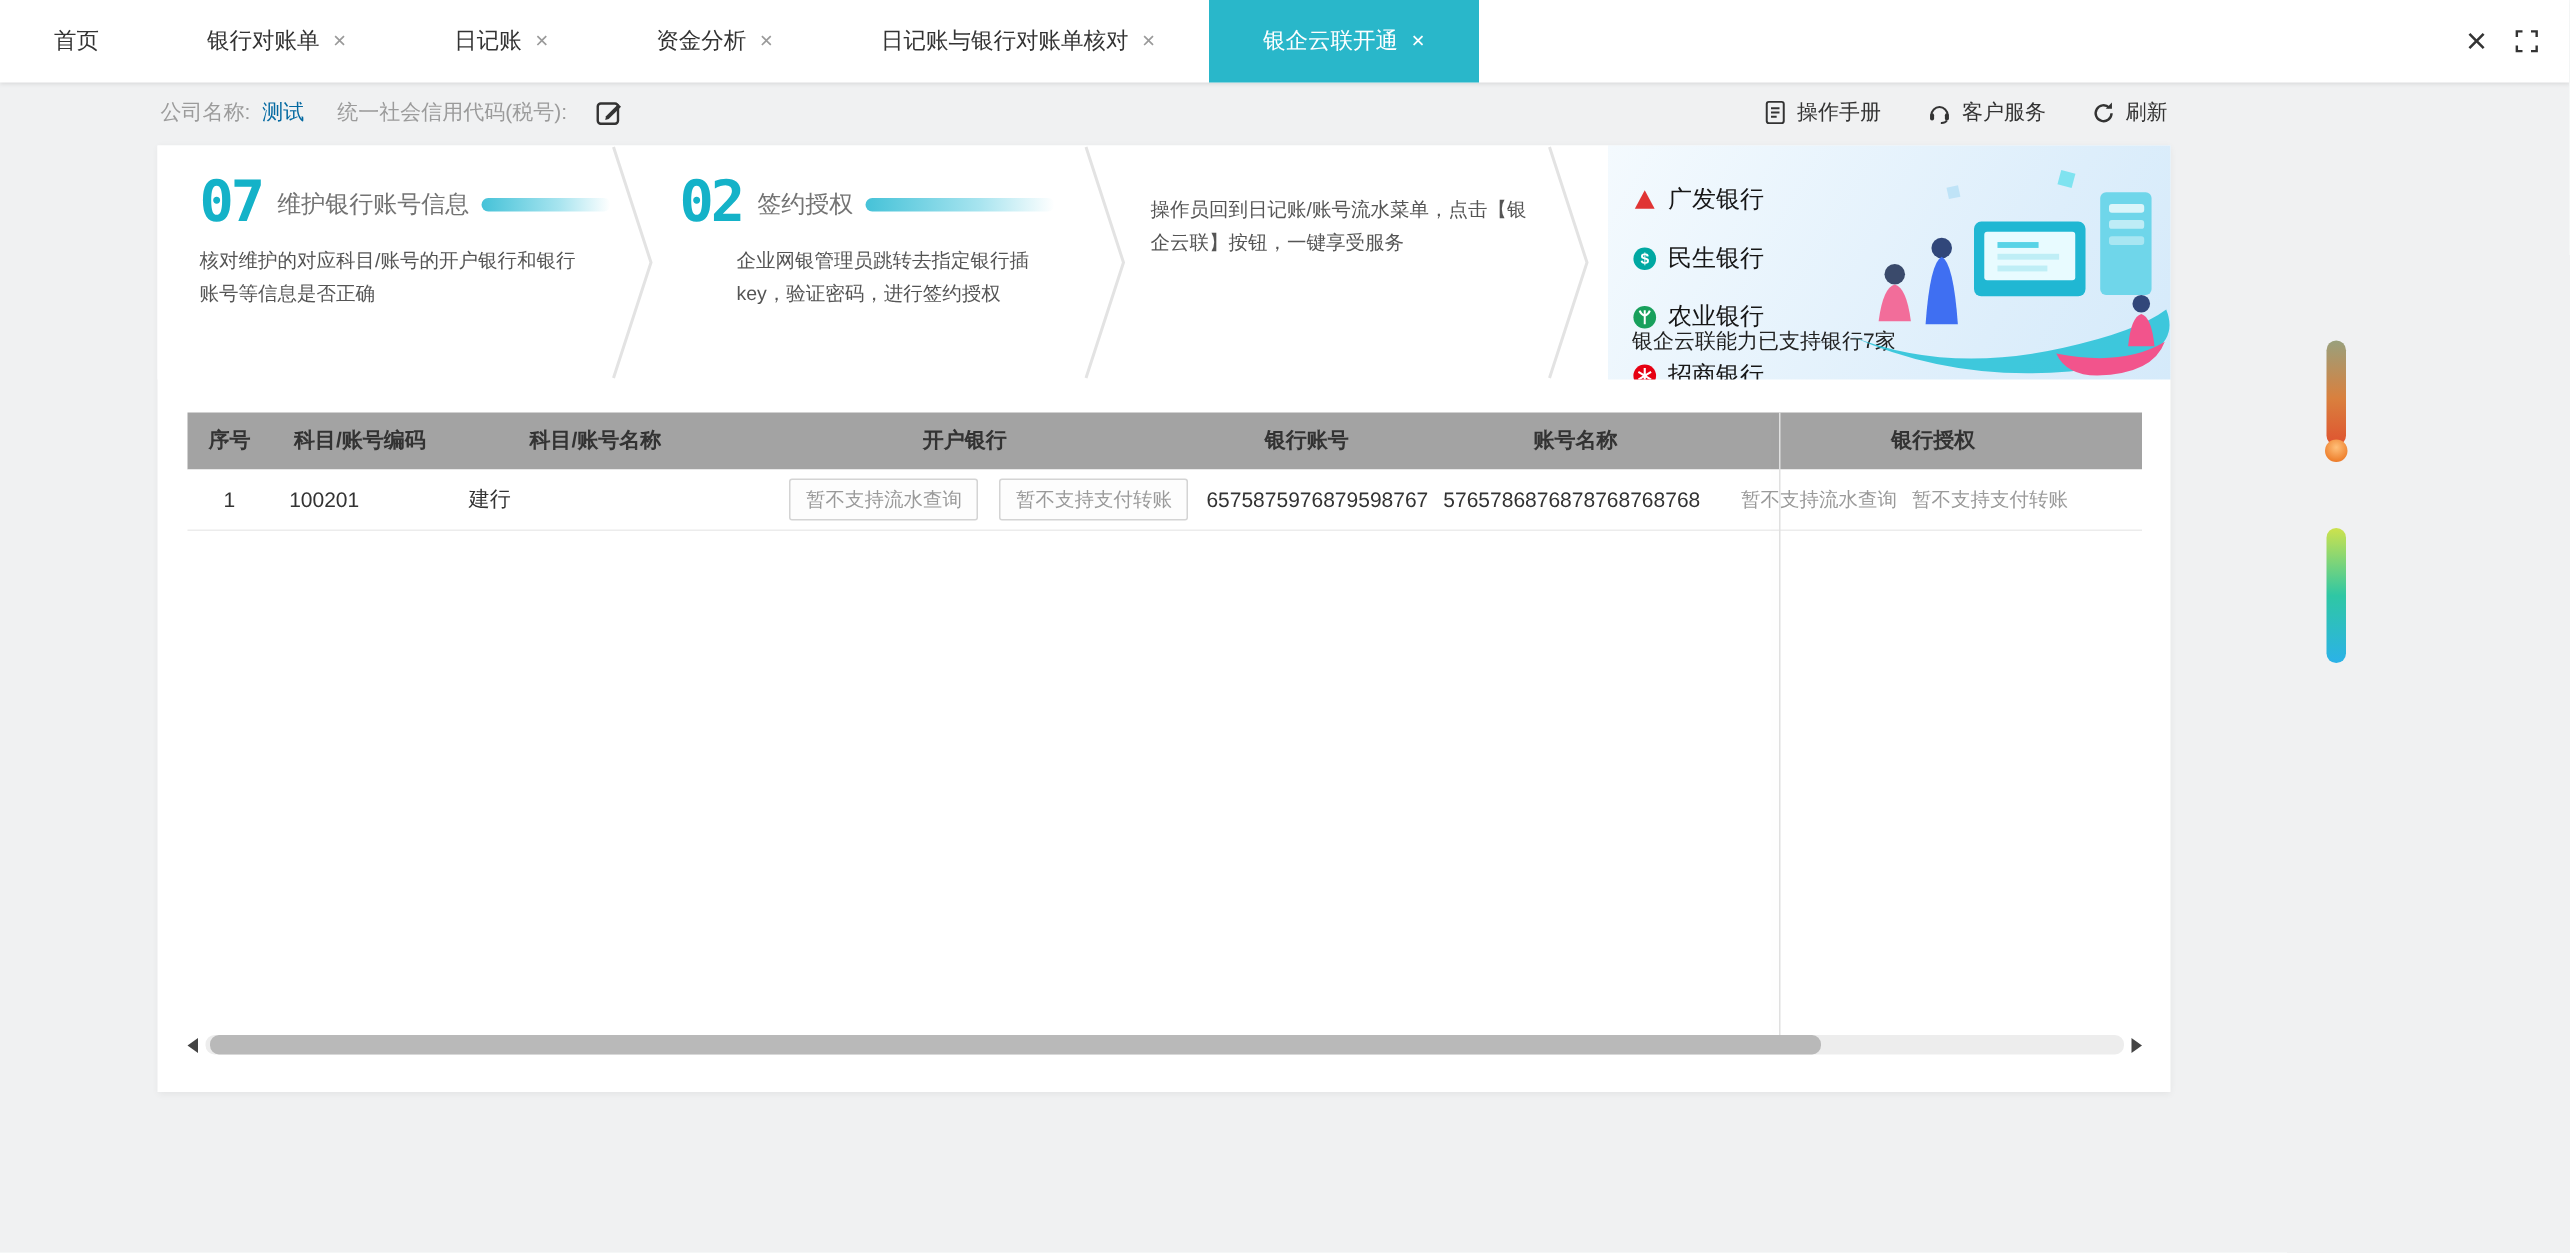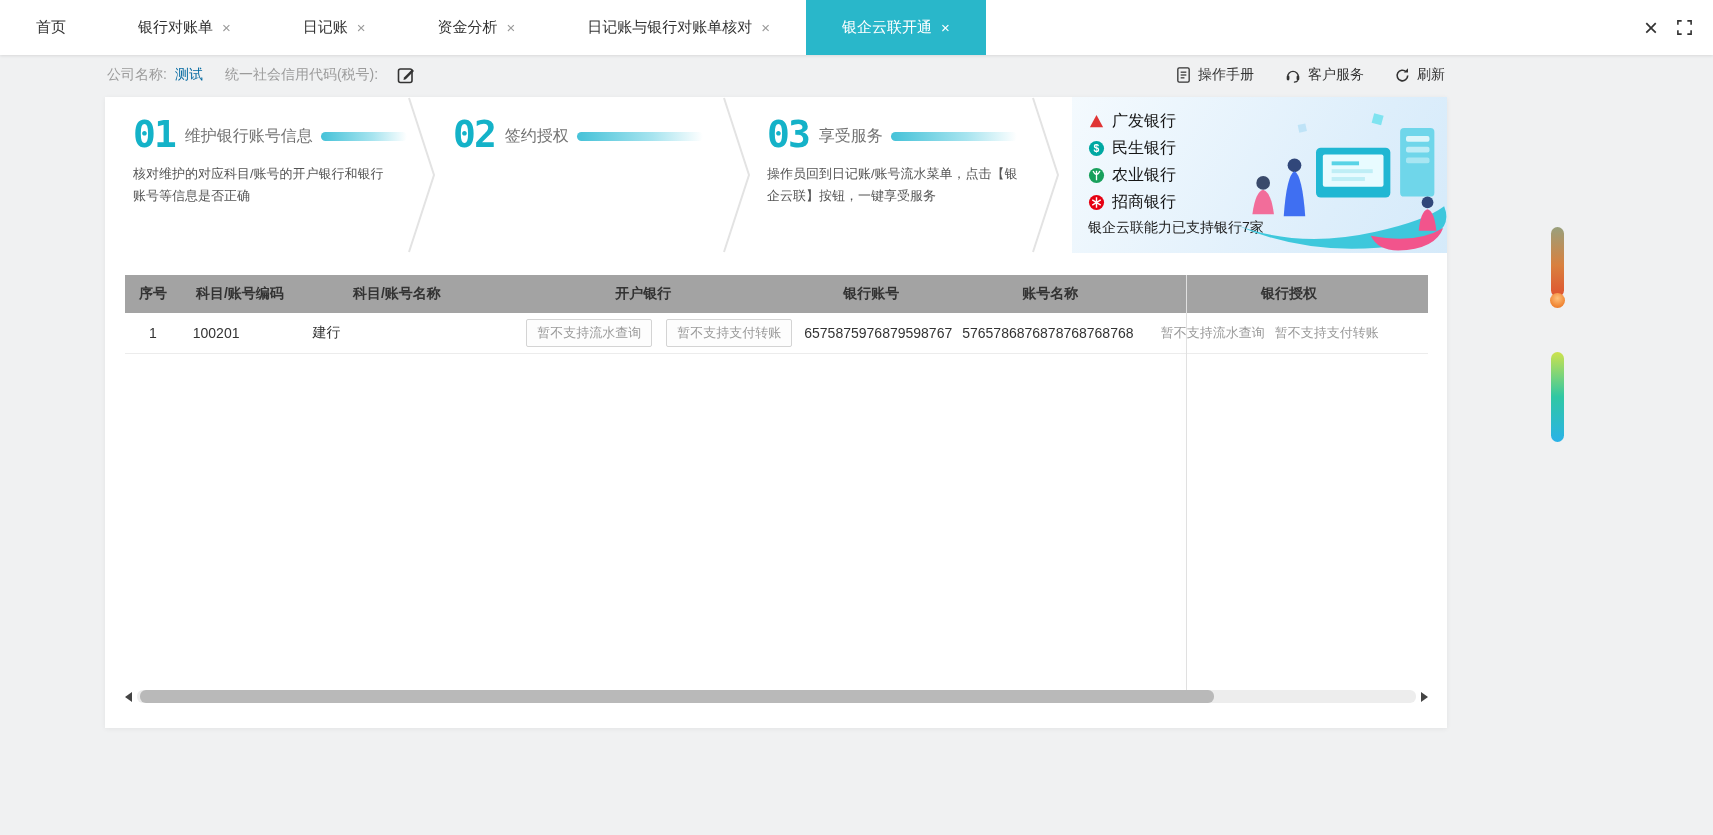--- a/index.html
+++ b/index.html
@@ -47,21 +47,21 @@
             background:linear-gradient(90deg,#45c2d8 0%,#a7e4ef 60%,rgba(167,228,239,0) 100%);
             vertical-align:baseline; }
   .sw1 { width:86px; } .sw2 { width:126px; } .sw3 { width:126px; }
   .step-desc { margin-top:12px; font-size:13px; color:#555; line-height:22px; }
   .step2 .step-desc { margin-left:38px; }
 
   
   .bank-panel { position:absolute; left:967px; top:0; width:375px; height:156px; overflow:hidden;
                 background:linear-gradient(120deg,#f4fafe 0%,#ddeefb 70%,#d5eafa 100%); }
   .bank-list { position:absolute; left:16px; top:11px; }
-  .bank-item { display:flex; align-items:center; gap:7px; height:27px; font-size:16px; color:#161616; font-weight:500; }
+  .bank-item { display:flex; align-items:center; gap:7px; height:27px; font-size:16px; color:#161616; font-weight:500;margin-top:12px; }
   .bk { width:17px; height:17px; flex:0 0 17px; }
   .bank-summary { position:absolute; left:16px; top:122px; font-size:14px; color:#222; }
   .illus { position:absolute; right:-4px; bottom:0; pointer-events:none; }
 
   
   .table { position:absolute; left:20px; top:178px; width:1303px; }
   .thead { display:flex; height:38px; background:#a3a3a3; align-items:center; font-weight:700; font-size:14px; color:#333; }
   .th { text-align:center; }
   .trow { display:flex; height:41px; align-items:center; border-bottom:1px solid #ececec; font-size:14px; color:#333; background:#fff; }
   .c1{width:58px;}  .c2{width:122px;} .c3{width:203px;} .c4{width:307px;}
@@ -172,46 +172,43 @@
         <span>刷新</span>
       </span>
     </div>
   </div>
 
   <div class="card">
 
     <div class="steps">
       <div class="step step1">
         <div class="step-head">
-          <span class="step-num">01</span>
+          <span class="step-num">07</span>
           <span class="step-title"><span>维护银行账号信息</span><span class="swoosh sw1"></span></span>
         </div>
         <div class="step-desc">核对维护的对应科目/账号的开户银行和银行账号等信息是否正确</div>
       </div>
 
       <svg class="chev" style="left:302px" width="30" height="156">
         <polyline points="2,1 27,78 2,155" fill="none" stroke="#e3e3e3" stroke-width="2"></polyline>
       </svg>
 
       <div class="step step2">
         <div class="step-head">
           <span class="step-num">02</span>
           <span class="step-title"><span>签约授权</span><span class="swoosh sw2"></span></span>
         </div>
+        <div class="step-desc">企业网银管理员跳转去指定银行插key，验证密码，进行签约授权</div>
       </div>
 
       <svg class="chev" style="left:617px" width="30" height="156">
         <polyline points="2,1 27,78 2,155" fill="none" stroke="#e3e3e3" stroke-width="2"></polyline>
       </svg>
 
       <div class="step step3">
-        <div class="step-head">
-          <span class="step-num">03</span>
-          <span class="step-title"><span>享受服务</span><span class="swoosh sw3"></span></span>
-        </div>
         <div class="step-desc">操作员回到日记账/账号流水菜单，点击【银企云联】按钮，一键享受服务</div>
       </div>
 
       <svg class="chev" style="left:926px" width="30" height="156">
         <polyline points="2,1 27,78 2,155" fill="none" stroke="#e3e3e3" stroke-width="2"></polyline>
       </svg>
     </div>
 
     <div class="bank-panel">
       <div class="bank-list">

